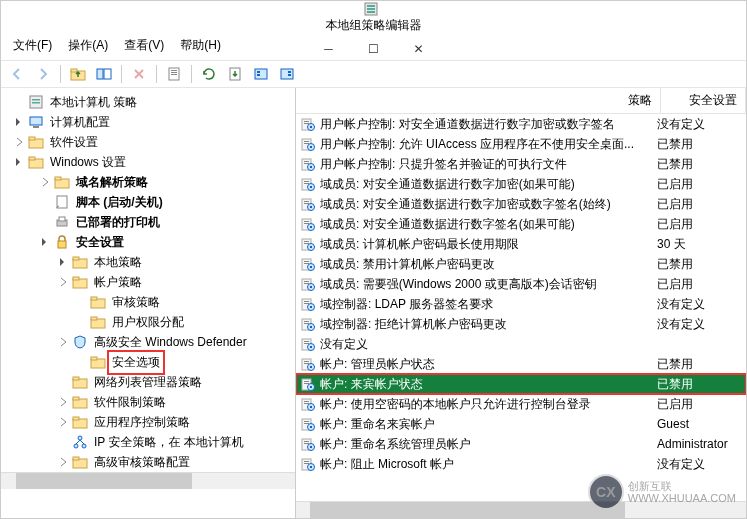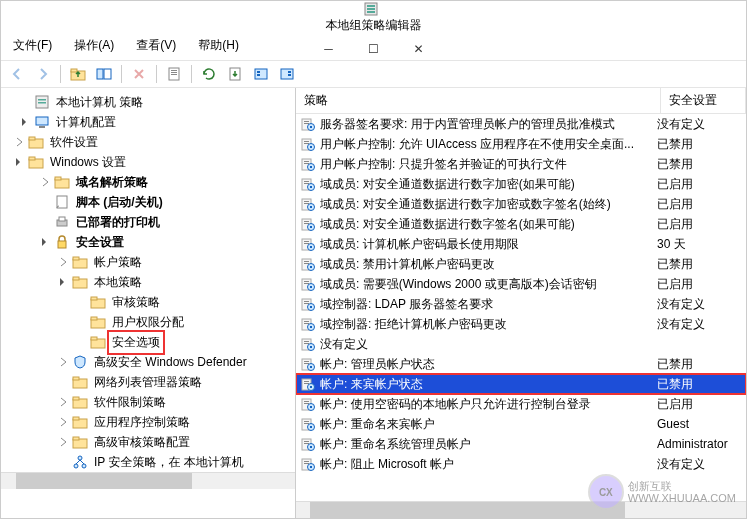--- a/index.html
+++ b/index.html
@@ -2,56 +2,56 @@
 <html><head>
 <meta charset="utf-8">
 <style>
 * { box-sizing: border-box; margin: 0; padding: 0; font-family: "Microsoft YaHei", "Segoe UI", sans-serif; font-size: 12px; }
 body { background: #fff; width: 747px; height: 519px; overflow: hidden; display: flex; flex-direction: column; border: 1px solid #ccc; position: relative; }
 .titlebar { height: 30px; display: flex; align-items: center; padding: 0 8px; flex-direction: column; }
 .titlebar-icon { width: 16px; height: 16px; margin-right: 6px; }
 .titlebar-title { flex: 1; font-size: 12px; }
 .winbtns { display: flex; }
 .winbtn { width: 45px; height: 30px; display: flex; align-items: center; justify-content: center; color: #333; }
-.menubar { display: flex; padding: 2px 4px; gap: 6px; }
+.menubar { display: flex; padding: 2px 4px; }
 .menuitem { padding: 4px 8px; }
 .toolbar { display: flex; align-items: center; padding: 2px 4px; border-top: 1px solid #e5e5e5; border-bottom: 1px solid #e5e5e5; gap: 2px; }
 .tbtn { width: 24px; height: 22px; display: flex; align-items: center; justify-content: center; border: 1px solid transparent; }
 .tbtn.disabled { opacity: 0.4; }
 .tbtn svg { width: 16px; height: 16px; }
 .sep { width: 1px; height: 18px; background: #ccc; margin: 0 3px; }
 .main { flex: 1; display: flex; overflow: hidden; }
 .tree-pane { width: 295px; border-right: 1px solid #ccc; overflow: auto; padding: 4px 0; position: relative; }
 .list-pane { flex: 1; overflow: auto; display: flex; flex-direction: column; }
 .list-header { display: flex; border-bottom: 1px solid #e5e5e5; background: #fff; }
-.list-header div { padding: 4px 8px; border-right: 1px solid #e5e5e5; }
+.list-header div { padding: 4px 8px; border-right: 1px solid #e5e5e5; text-align: right; }
 .col-policy { flex: 1; }
 .col-setting { width: 85px; }
 .list-body { flex: 1; overflow: auto; }
 .row { display: flex; align-items: center; padding: 1px 4px; height: 20px; }
-.row.selected { background: #1d4ed8; color: #fff; }
+.row.selected { background: #15803d; color: #fff; }
 .row.highlighted { outline: 2px solid #e33; outline-offset: -1px; }
 .row-icon { width: 16px; height: 16px; margin-right: 4px; flex-shrink: 0; }
 .row .col-policy { flex: 1; white-space: nowrap; overflow: hidden; text-overflow: ellipsis; }
 .row .col-setting { width: 85px; white-space: nowrap; }
 .tree-row { display: flex; align-items: center; height: 20px; padding-left: 0; }
 .expander { width: 14px; height: 14px; display: flex; align-items: center; justify-content: center; margin-right: 1px; cursor: pointer; }
 .expander.blank { visibility: hidden; }
 .folder-icon, .node-icon { width: 16px; height: 16px; margin-right: 4px; flex-shrink: 0; }
 .tree-label { padding: 1px 2px; }
 .tree-row.selected .tree-label { outline: 2px solid #e33; outline-offset: 1px; }
-.indent-0 { padding-left: 18px; }
+.indent-0 { padding-left: 12px; }
 .indent-1 { padding-left: 12px; }
 .indent-2 { padding-left: 38px; font-weight: bold; }
 .indent-3 { padding-left: 56px; }
 .indent-4 { padding-left: 74px; }
 .hscroll { height: 17px; background: #f0f0f0; border-top: 1px solid #ddd; display: flex; align-items: center; }
 .hscroll .thumb { height: 100%; background: #ccc; }
 .watermark { position: absolute; right: 10px; bottom: 8px; opacity: 0.65; display:flex; align-items:center; gap:4px; pointer-events:none; }
-.watermark-circle { width:36px; height:36px; border-radius:50%; background:#c4b5fd; display:flex; align-items:center; justify-content:center; font-weight:bold; font-size:10px; color:#666; border:2px solid #ccc;}
+.watermark-circle { width:36px; height:36px; border-radius:50%; background:#0f172a; display:flex; align-items:center; justify-content:center; font-weight:bold; font-size:14px; color:#666; border:2px solid #ccc;}
 .watermark-text { font-size:11px; color:#777; line-height:1.1; }
 </style>
 </head>
 <body>
 
 <div class="titlebar">
   <span class="titlebar-icon">
     <svg viewBox="0 0 16 16">
         <rect x="2" y="2" width="12" height="12" fill="#e8e8e8" stroke="#888"></rect>
         <rect x="4" y="4" width="8" height="2" fill="#5a9"></rect>
@@ -227,77 +227,77 @@
         </span>
       <span class="folder-icon"><svg viewBox="0 0 16 16">
             <rect x="4" y="7" width="8" height="7" fill="#ffd966" stroke="#b58a2e"></rect>
             <path d="M5 7 V5 a3 3 0 0 1 6 0 V7" fill="none" stroke="#b58a2e" stroke-width="1.5"></path>
           </svg></span>
       <span class="tree-label">安全设置</span>
     </div>
     <div class="tree-row indent-3">
       <span class="expander">
           <svg width="10" height="10">
+            <path d="M1 1 L5 5 L1 9" fill="#555"></path>
+          </svg>
+        </span>
+      <span class="folder-icon"><svg viewBox="0 0 16 16">
+            <rect x="1" y="5" width="14" height="9" fill="#ffe39b" stroke="#c9a24a"></rect>
+            <rect x="1" y="3" width="6" height="3" fill="#ffe39b" stroke="#c9a24a"></rect>
+          </svg></span>
+      <span class="tree-label">本地策略</span>
+    </div>
+    <div class="tree-row indent-3">
+      <span class="expander">
+          <svg width="10" height="10">
             <path d="M2 1 L7 5 L2 9" fill="none" stroke="#888"></path>
           </svg>
         </span>
       <span class="folder-icon"><svg viewBox="0 0 16 16">
             <rect x="1" y="5" width="14" height="9" fill="#ffe39b" stroke="#c9a24a"></rect>
             <rect x="1" y="3" width="6" height="3" fill="#ffe39b" stroke="#c9a24a"></rect>
           </svg></span>
       <span class="tree-label">帐户策略</span>
     </div>
-    <div class="tree-row indent-3">
-      <span class="expander">
-          <svg width="10" height="10">
-            <path d="M1 1 L5 5 L1 9" fill="#555"></path>
-          </svg>
-        </span>
-      <span class="folder-icon"><svg viewBox="0 0 16 16">
-            <rect x="1" y="5" width="14" height="9" fill="#ffe39b" stroke="#c9a24a"></rect>
-            <rect x="1" y="3" width="6" height="3" fill="#ffe39b" stroke="#c9a24a"></rect>
-          </svg></span>
-      <span class="tree-label">本地策略</span>
-    </div>
     <div class="tree-row indent-4">
       <span class="expander blank"></span>
       <span class="folder-icon"><svg viewBox="0 0 16 16">
             <rect x="1" y="5" width="14" height="9" fill="#ffe39b" stroke="#c9a24a"></rect>
             <rect x="1" y="3" width="6" height="3" fill="#ffe39b" stroke="#c9a24a"></rect>
           </svg></span>
       <span class="tree-label">审核策略</span>
     </div>
     <div class="tree-row indent-4">
       <span class="expander blank"></span>
       <span class="folder-icon"><svg viewBox="0 0 16 16">
             <rect x="1" y="5" width="14" height="9" fill="#ffe39b" stroke="#c9a24a"></rect>
             <rect x="1" y="3" width="6" height="3" fill="#ffe39b" stroke="#c9a24a"></rect>
           </svg></span>
       <span class="tree-label">用户权限分配</span>
     </div>
+    <div class="tree-row indent-3">
+      <span class="expander">
+          <svg width="10" height="10">
+            <path d="M2 1 L7 5 L2 9" fill="none" stroke="#888"></path>
+          </svg>
+        </span>
+      <span class="folder-icon"><svg viewBox="0 0 16 16">
+            <path d="M8 2 L13 4 V8 Q13 13 8 14 Q3 13 3 8 V4 Z" fill="#cfe8ff" stroke="#1565c0"></path>
+          </svg></span>
+      <span class="tree-label">高级安全 Windows Defender</span>
+    </div>
     <div class="tree-row indent-4 selected">
       <span class="expander blank"></span>
       <span class="folder-icon"><svg viewBox="0 0 16 16">
             <rect x="1" y="5" width="14" height="9" fill="#ffe39b" stroke="#c9a24a"></rect>
             <rect x="1" y="3" width="6" height="3" fill="#ffe39b" stroke="#c9a24a"></rect>
           </svg></span>
       <span class="tree-label">安全选项</span>
     </div>
     <div class="tree-row indent-3">
-      <span class="expander">
-          <svg width="10" height="10">
-            <path d="M2 1 L7 5 L2 9" fill="none" stroke="#888"></path>
-          </svg>
-        </span>
-      <span class="folder-icon"><svg viewBox="0 0 16 16">
-            <path d="M8 2 L13 4 V8 Q13 13 8 14 Q3 13 3 8 V4 Z" fill="#cfe8ff" stroke="#1565c0"></path>
-          </svg></span>
-      <span class="tree-label">高级安全 Windows Defender</span>
-    </div>
-    <div class="tree-row indent-3">
       <span class="expander blank"></span>
       <span class="folder-icon"><svg viewBox="0 0 16 16">
             <rect x="1" y="5" width="14" height="9" fill="#ffe39b" stroke="#c9a24a"></rect>
             <rect x="1" y="3" width="6" height="3" fill="#ffe39b" stroke="#c9a24a"></rect>
           </svg></span>
       <span class="tree-label">网络列表管理器策略</span>
     </div>
     <div class="tree-row indent-3">
       <span class="expander">
           <svg width="10" height="10">
@@ -314,63 +314,63 @@
       <span class="expander">
           <svg width="10" height="10">
             <path d="M2 1 L7 5 L2 9" fill="none" stroke="#888"></path>
           </svg>
         </span>
       <span class="folder-icon"><svg viewBox="0 0 16 16">
             <rect x="1" y="5" width="14" height="9" fill="#ffe39b" stroke="#c9a24a"></rect>
             <rect x="1" y="3" width="6" height="3" fill="#ffe39b" stroke="#c9a24a"></rect>
           </svg></span>
       <span class="tree-label">应用程序控制策略</span>
-    </div>
-    <div class="tree-row indent-3">
-      <span class="expander">
-          <svg width="10" height="10">
-            <path d="M2 1 L7 5 L2 9" fill="none" stroke="#888"></path>
-          </svg>
-        </span>
-      <span class="folder-icon"><svg viewBox="0 0 16 16">
-            <rect x="1" y="5" width="14" height="9" fill="#ffe39b" stroke="#c9a24a"></rect>
-            <rect x="1" y="3" width="6" height="3" fill="#ffe39b" stroke="#c9a24a"></rect>
-          </svg></span>
-      <span class="tree-label">高级审核策略配置</span>
     </div>
     <div class="tree-row indent-3">
       <span class="expander blank"></span>
       <span class="folder-icon"><svg viewBox="0 0 16 16">
             <circle cx="8" cy="4" r="2" fill="#cfe8ff" stroke="#1565c0"></circle>
             <circle cx="4" cy="12" r="2" fill="#cfe8ff" stroke="#1565c0"></circle>
             <circle cx="12" cy="12" r="2" fill="#cfe8ff" stroke="#1565c0"></circle>
             <path d="M8 6 L4 10 M8 6 L12 10" stroke="#1565c0"></path>
           </svg></span>
       <span class="tree-label">IP 安全策略，在 本地计算机</span>
     </div>
+    <div class="tree-row indent-3">
+      <span class="expander">
+          <svg width="10" height="10">
+            <path d="M2 1 L7 5 L2 9" fill="none" stroke="#888"></path>
+          </svg>
+        </span>
+      <span class="folder-icon"><svg viewBox="0 0 16 16">
+            <rect x="1" y="5" width="14" height="9" fill="#ffe39b" stroke="#c9a24a"></rect>
+            <rect x="1" y="3" width="6" height="3" fill="#ffe39b" stroke="#c9a24a"></rect>
+          </svg></span>
+      <span class="tree-label">高级审核策略配置</span>
+    </div>
     <div class="hscroll">
         <div class="thumb" style="width:60%; margin-left:5%"></div>
       </div>
   </div>
 
   <div class="list-pane">
     <div class="list-header">
       <div class="col-policy">策略</div>
       <div class="col-setting">安全设置</div>
     </div>
     <div class="list-body" id="list-body">
         <div class="row">
           <span class="row-icon"><svg viewBox="0 0 16 16">
               <rect x="2" y="3" width="9" height="11" fill="#f5f5f5" stroke="#aaa"></rect>
               <rect x="4" y="5" width="5" height="1" fill="#888"></rect>
               <rect x="4" y="7" width="5" height="1" fill="#888"></rect>
               <circle cx="11" cy="11" r="3.5" fill="#cfe8ff" stroke="#1565c0"></circle>
               <rect x="10" y="10" width="2" height="2" fill="#1565c0"></rect>
             </svg></span>
-          <span class="col-policy">服务器签名要求: 用于内置管理员帐户的管理员批准模式</span>
+          <span class="col-policy">用户帐户控制: 对安全通道数据进行数字加密或数字签名</span>
           <span class="col-setting">没有定义</span>
         </div>
         <div class="row">
           <span class="row-icon"><svg viewBox="0 0 16 16">
               <rect x="2" y="3" width="9" height="11" fill="#f5f5f5" stroke="#aaa"></rect>
               <rect x="4" y="5" width="5" height="1" fill="#888"></rect>
               <rect x="4" y="7" width="5" height="1" fill="#888"></rect>
               <circle cx="11" cy="11" r="3.5" fill="#cfe8ff" stroke="#1565c0"></circle>
               <rect x="10" y="10" width="2" height="2" fill="#1565c0"></rect>
             </svg></span>

